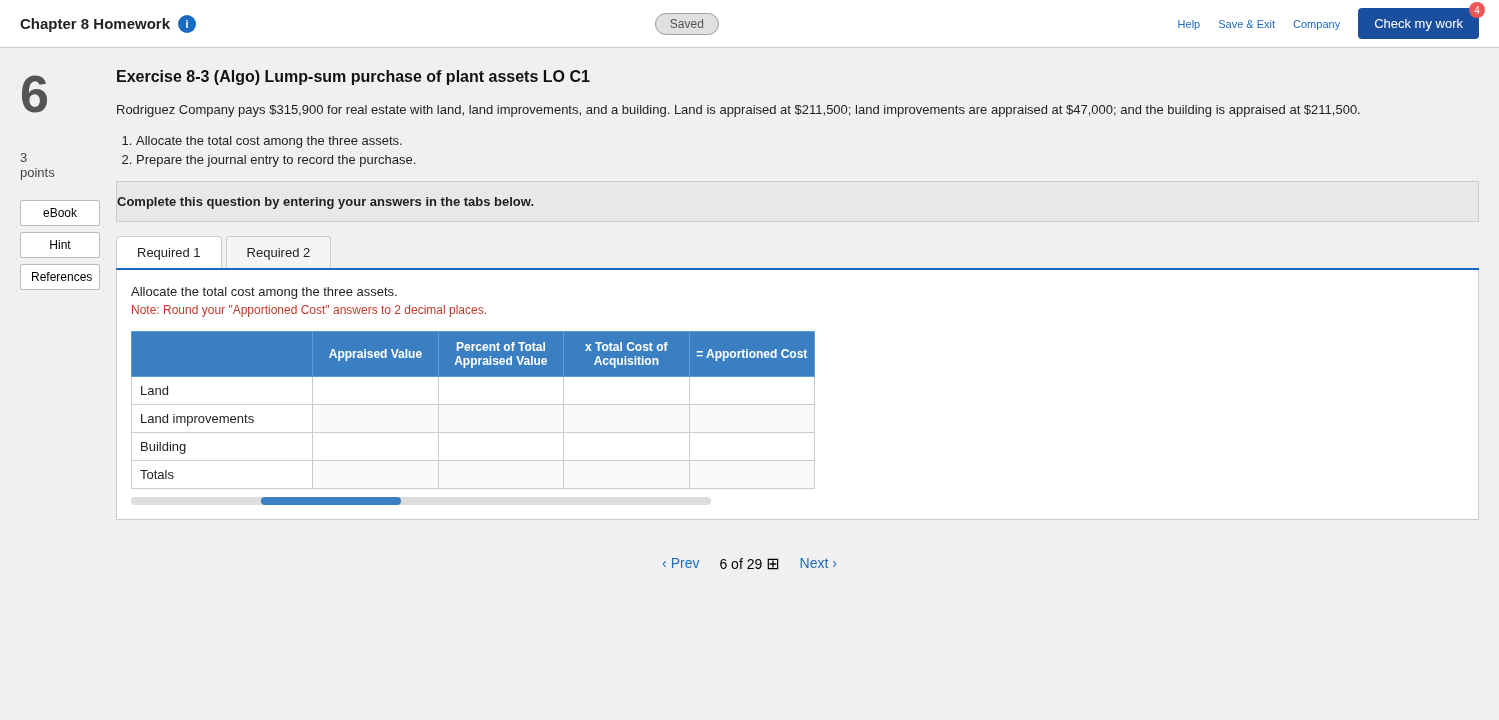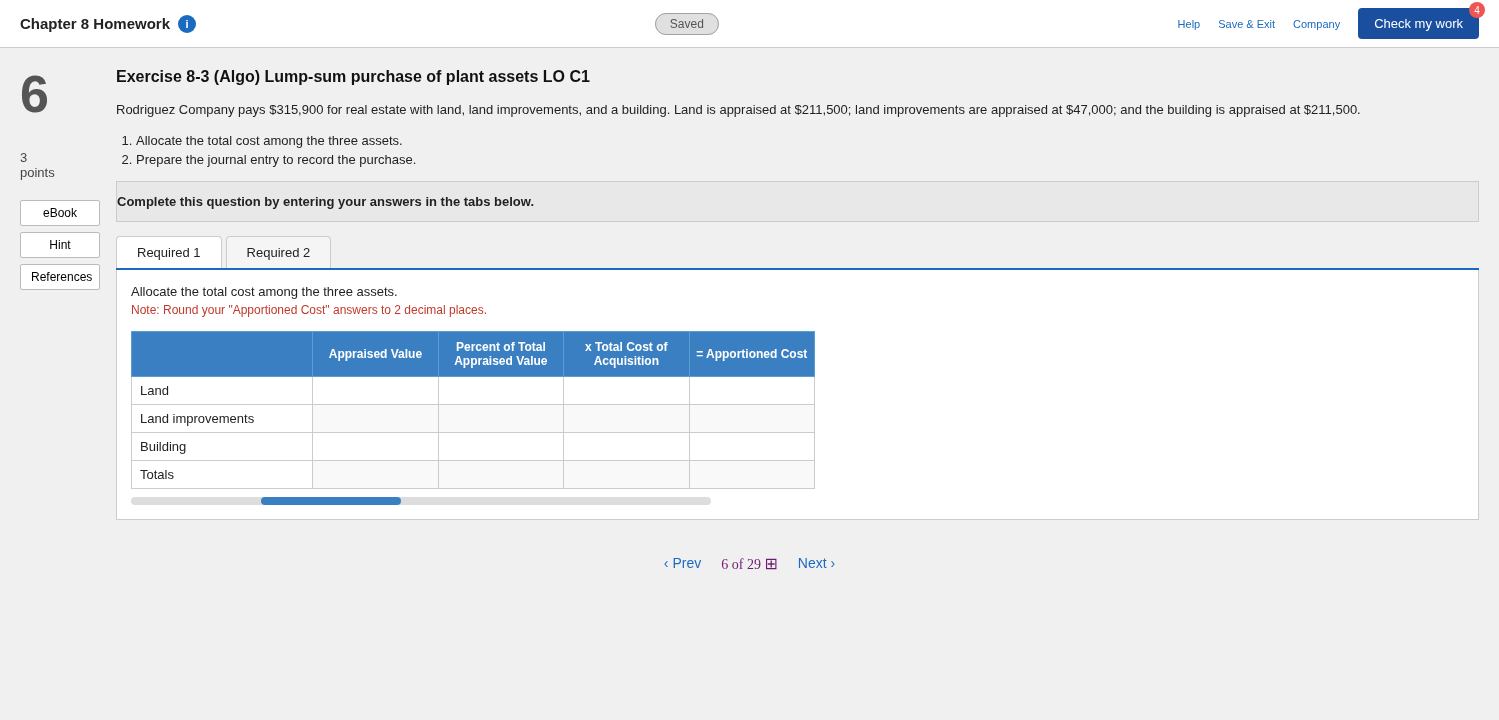--- a/index.html
+++ b/index.html
@@ -237,22 +237,21 @@
       border: none;
       color: #1a6bbf;
       cursor: pointer;
       font-size: 14px;
       display: flex;
       align-items: center;
       gap: 4px;
     }
     .page-indicator {
       font-size: 14px;
-      color: #701a75;
-      font-family: Liberation Serif, serif;
+      color: #000000;
     }
     .grid-icon {
       font-size: 16px;
     }
     .scrollbar-container {
       margin-top: 8px;
       height: 8px;
       background: #ddd;
       border-radius: 4px;
       width: 580px;

